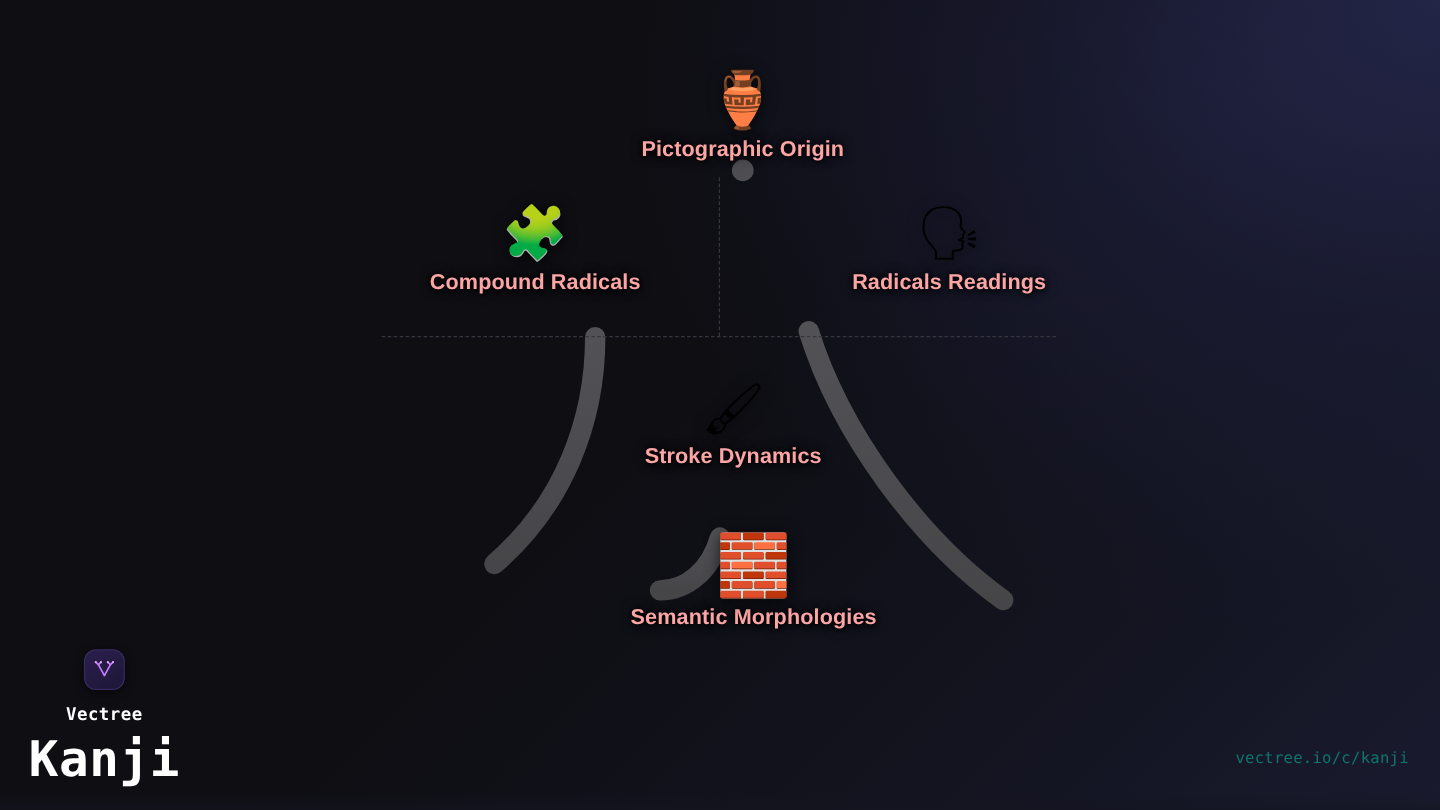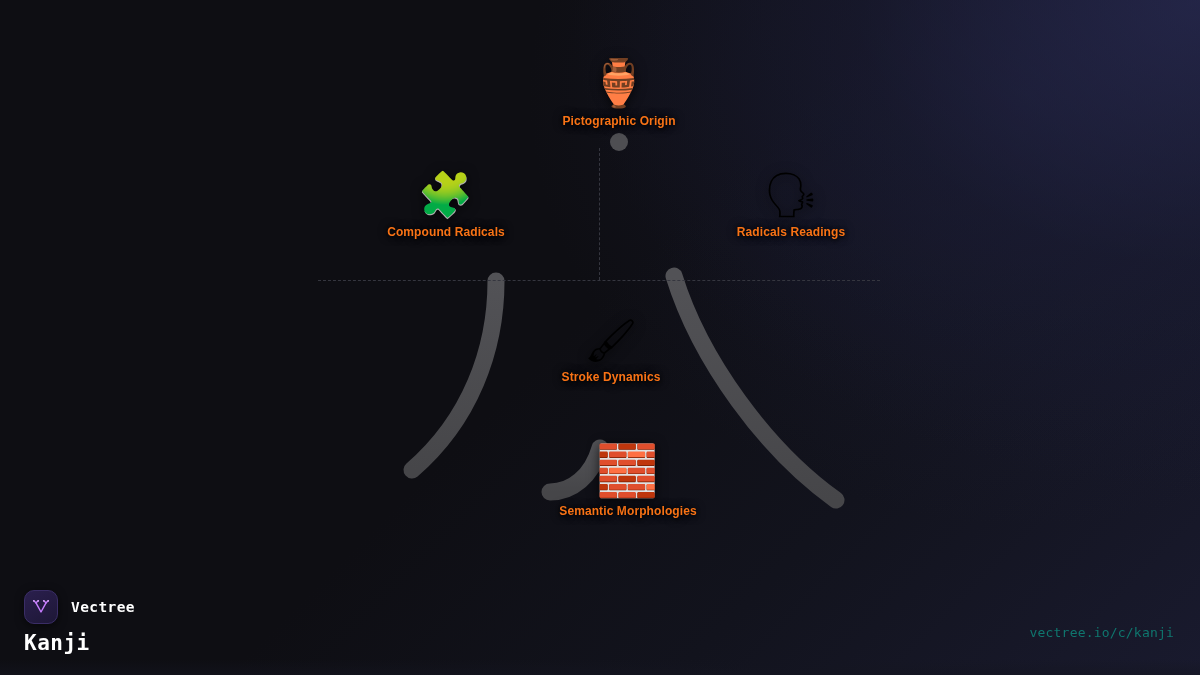--- a/index.html
+++ b/index.html
@@ -56,23 +56,23 @@
     display:flex; flex-direction:column; align-items:center;
     transform:translateX(-50%);
     user-select:none;
   }
   .node .glyph{
     font-size:44px; line-height:1;
     filter:drop-shadow(0 2px 6px rgba(0,0,0,.7));
   }
   .node .label{
     margin-top:8px;
-    font-size:12px;
+    font-size:18px;
     font-weight:bold;
-    color:#f97316;
+    color:#fca5a5;
     white-space:nowrap;
     letter-spacing:.1px;
     text-shadow:0 1px 4px rgba(0,0,0,.95), 0 0 10px rgba(0,0,0,.8);
   }
 
   #node-pictographic-origin{ left:619px; top:60px; }
   #node-semantic-radicals  { left:446px; top:173px; }
   #node-phonetic-readings  { left:791px; top:173px; }
   #node-stroke-dynamics    { left:611px; top:320px;justify-content:flex-end; }
   #node-compound-morphologies{ left:628px; top:446px; }
@@ -80,36 +80,36 @@
   
   #node-stroke-dynamics .glyph{ font-size:42px; }
   #node-compound-morphologies .glyph{ font-size:50px; }
   #node-pictographic-origin .glyph{ font-size:46px; }
 
   
   #brand{
     position:absolute; left:24px; bottom:21px;
     display:flex; flex-direction:column; gap:9px;
   }
-  #brand-row{ display:flex; align-items:center; gap:13px; }
+  #brand-row{ display:flex; align-items:center; gap:13px;flex-direction:column; }
   #brand-logo{
     width:34px; height:34px; border-radius:10px;
     background:linear-gradient(150deg,#2a1f4d 0%, #241b42 50%, #1d1736 100%);
     border:1px solid #3a2d66;
     display:flex; align-items:center; justify-content:center;
     box-shadow:0 2px 8px rgba(0,0,0,.55);
   }
   #brand-name{
     font-family:"DejaVu Sans Mono", monospace;
     font-size:14.5px; font-weight:bold; color:#ffffff;
     letter-spacing:.4px;
   }
   #brand-title{
     font-family:"DejaVu Sans Mono", monospace;
-    font-size:21px; font-weight:bold; color:#ffffff;
+    font-size:41px; font-weight:bold; color:#ffffff;
     letter-spacing:.5px; line-height:1;
   }
   #footer-url{
     position:absolute; right:26px; bottom:35px;
     font-family:"DejaVu Sans Mono", monospace;
     font-size:13px; color:#0f766e; letter-spacing:.2px;
   }
 </style>
 </head>
 <body>

